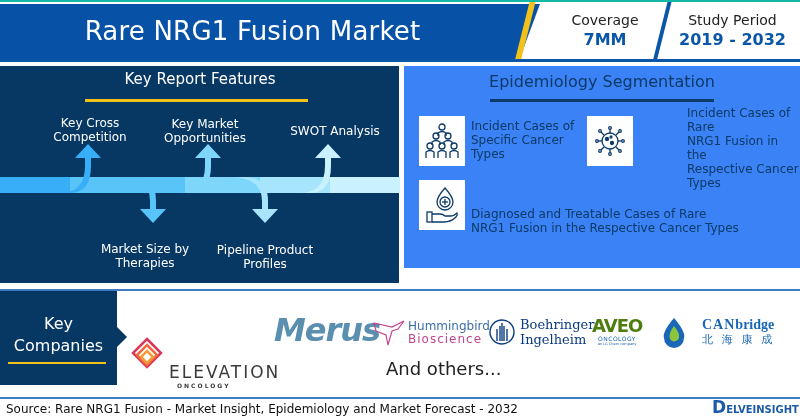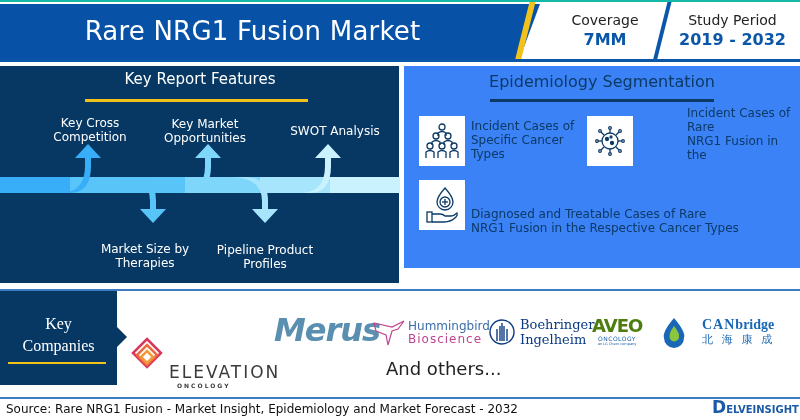--- a/index.html
+++ b/index.html
@@ -25,21 +25,21 @@
   
   .right-panel { position: absolute; left: 404px; top: 66px; width: 396px; height: 202px; background: #3b82f6; }
   .right-heading { position: absolute; left: 0; top: 6px; width: 396px; text-align: center; color: #0c3a66; font-size: 16px; }
   .right-underline { position: absolute; left: 86px; top: 33px; width: 224px; height: 3px; background: #0c3a66; }
   .seg-icon { position: absolute; width: 46px; height: 50px; background: #ffffff; display: flex; align-items: center; justify-content: center; }
   .seg-text { position: absolute; color: #0c3a66; font-size: 12px; line-height: 14px; }
 
   .section-line { position: absolute; left: 0; top: 289px; width: 800px; height: 2px; background: #3d7cc1; }
 
   
-  .companies-box { position: absolute; left: 0; top: 291px; width: 117px; height: 94px; background: #073864; font-family: Liberation Serif, serif; }
+  .companies-box { position: absolute; left: 0; top: 291px; width: 117px; height: 94px; background: #073864; }
   .companies-arrow { position: absolute; left: 117px; top: 327px; width: 0; height: 0; border-top: 10px solid transparent; border-bottom: 10px solid transparent; border-left: 10px solid #073864; }
   .companies-label { position: absolute; left: 0; top: 22px; width: 117px; text-align: center; color: #ffffff; font-size: 16px; line-height: 22px; }
   .companies-underline { position: absolute; left: 8px; top: 71px; width: 98px; height: 2px; background: #f2c21a; }
   .logo { position: absolute; }
   .others { position: absolute; left: 386px; top: 358px; color: #222; font-size: 18px; }
   .bottom-line { position: absolute; left: 0; top: 397px; width: 800px; height: 2px; background: #3d7cc1; }
   .source { position: absolute; left: 6px; top: 402px; font-size: 12px; color: #111; }
   .delve { position: absolute; left: 712px; top: 399px; display: flex; align-items: flex-end; }
 </style>
 </head>
@@ -161,20 +161,21 @@
         <circle cx="25" cy="5" r="1.3"></circle>
       <line x1="9" y1="21" x2="6" y2="24"></line>
         <circle cx="5" cy="25" r="1.3"></circle>
       <line x1="21" y1="21" x2="24" y2="24"></line>
         <circle cx="25" cy="25" r="1.3"></circle>
     </svg>
   </div>
   <div class="seg-text" style="left:235px; top:40px;margin-left:48px;">
     <div>Incident Cases of Rare</div>
     <div>NRG1 Fusion in the</div>
+    <div>Respective Cancer Types</div>
   </div>
 
   <div class="seg-icon" style="left:15px; top:114px;">
     <svg width="34" height="38" viewBox="0 0 34 38" fill="none" stroke="#0c3a66" stroke-width="1.3">
       <path d="M20 2 q-8 9 -8 14 a8 8 0 0 0 16 0 q0 -5 -8 -14 z"></path>
       <circle cx="20" cy="16" r="5"></circle>
       <line x1="20" y1="13" x2="20" y2="19"></line>
         <line x1="17" y1="16" x2="23" y2="16"></line>
       <rect x="2" y="26" width="5" height="10"></rect>
       <path d="M7 28 h8 q3 0 5 2 h6 q3 0 6 -3 q1 2 -1 4 q-5 5 -12 5 h-12"></path>

